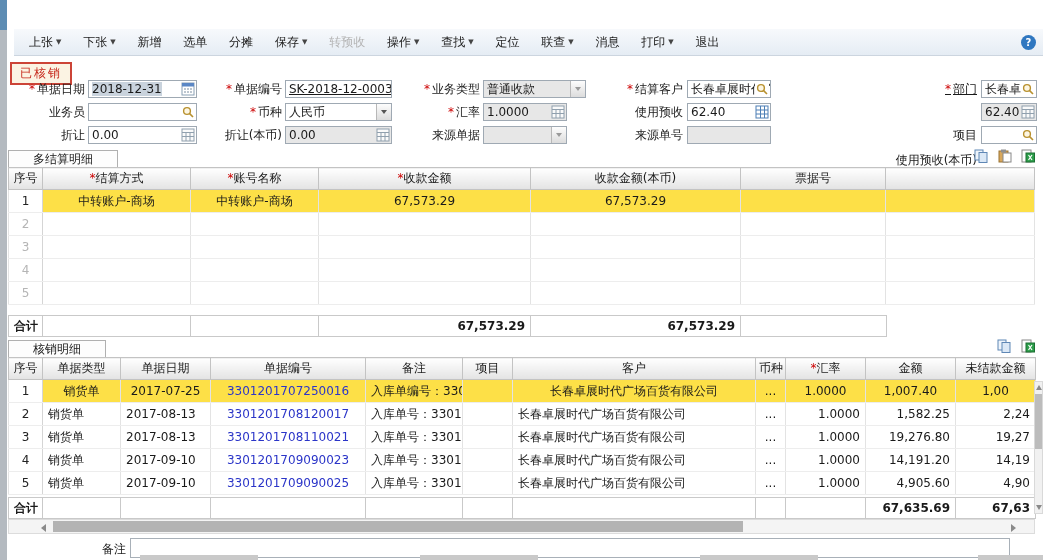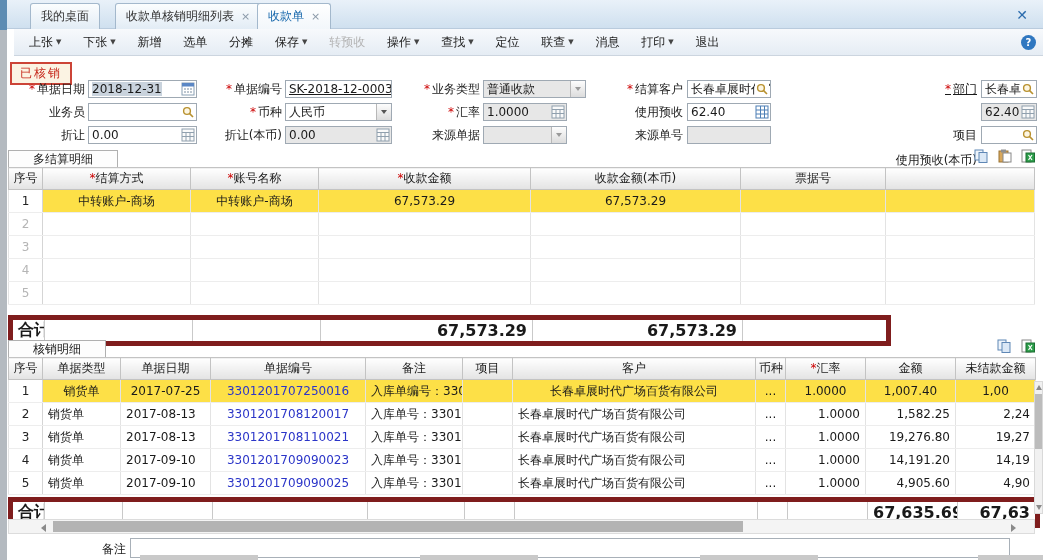--- a/index.html
+++ b/index.html
@@ -64,22 +64,22 @@
   table.grid td { border:1px solid #e3e3e3; border-bottom:1px solid #ededed; height:23px; padding:0 5px;
                   overflow:hidden; white-space:nowrap; }
   table.grid { border:1px solid #b3b3b3; }
   table.grid td.seq { text-align:center; color:#222; background:#fff; border-right:1px solid #d5d5d5; }
   table.grid td.seq.dim { color:#b5b5b5; }
   tr.hl td { background:#fde047;text-align:center; }
   tr.hl td.seq { background:#fff; }
   td.num, .num { text-align:right; }
   td.ctr { text-align:center; }
   td.link { color:#2b35c8; text-align:center; }
-  table.totrow { position:absolute; border-collapse:collapse; table-layout:fixed; font-size:16px;
-                 border:5px solid #7f1d1d; background:#fff; }
+  table.totrow { position:absolute; border-collapse:collapse; table-layout:fixed; font-size:12px;
+                 border:1px solid #7f1d1d; background:#fff; }
   table.totrow td { border:1px solid #c9c9c9; height:21px; padding:0 5px; font-weight:bold; white-space:nowrap; overflow:hidden; }
 
   
   .vscroll { position:absolute; left:1034px; top:381px; width:9px; height:133px; background:#f1f1f1; border:1px solid #d9d9d9; }
   .varr { position:absolute; left:1px; width:5px; height:0; border:3px solid transparent; }
   .varr.up { top:3px; border-bottom:5px solid #8a8a8a; border-top:none; }
   .varr.down { bottom:3px; border-top:5px solid #8a8a8a; border-bottom:none; }
   .vthumb { position:absolute; left:0; top:12px; width:7px; height:55px; background:#bcbcbc; }
   .hscroll { position:absolute; left:8px; top:519px; width:1027px; height:15px; background:#f4f4f4; border:1px solid #dcdcdc; }
   .harr { position:absolute; top:4px; width:0; height:0; border:4px solid transparent; }
@@ -94,32 +94,20 @@
   .sliver { position:absolute; top:555px; height:5px; width:118px; background:#c9c9c9; }
 </style>
 </head>
 <body>
 
 <div id="root">
 
   <div class="edge"></div>
   <div class="edge-top"></div>
 
-  <div class="tabbar">
-    <div class="tab" style="left:23px;">
-      <span>我的桌面</span>
-    </div>
-    <div class="tab" style="left:108px;">
-      <span>收款单核销明细列表</span><span class="tclose">×</span>
-    </div>
-    <div class="tab active" style="left:250px;">
-      <span>收款单</span><span class="tclose">×</span>
-    </div>
-    <div class="win-close">✕</div>
-  </div>
 
   <div class="toolbar">
     <span class="tbtn"><span>上张</span><span class="caret">▼</span></span>
     <span class="tbtn"><span>下张</span><span class="caret">▼</span></span>
     <span class="tbtn"><span>新增</span></span>
     <span class="tbtn"><span>选单</span></span>
     <span class="tbtn"><span>分摊</span></span>
     <span class="tbtn"><span>保存</span><span class="caret">▼</span></span>
     <span class="tbtn disabled"><span>转预收</span></span>
     <span class="tbtn"><span>操作</span><span class="caret">▼</span></span>

